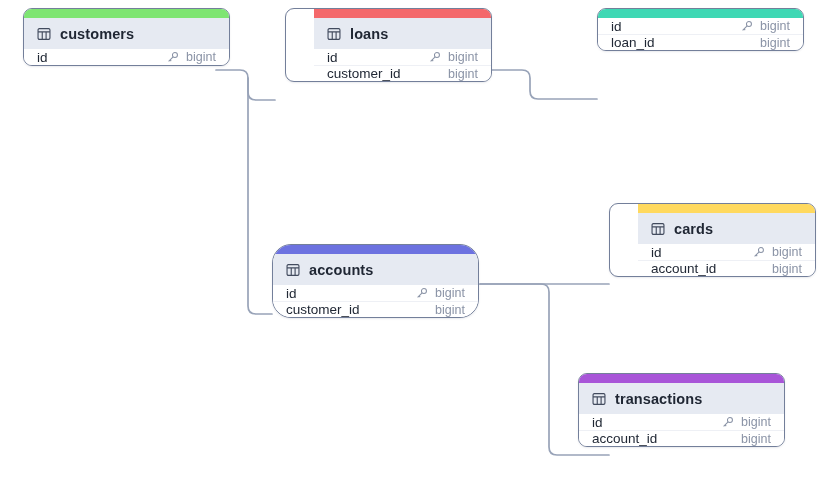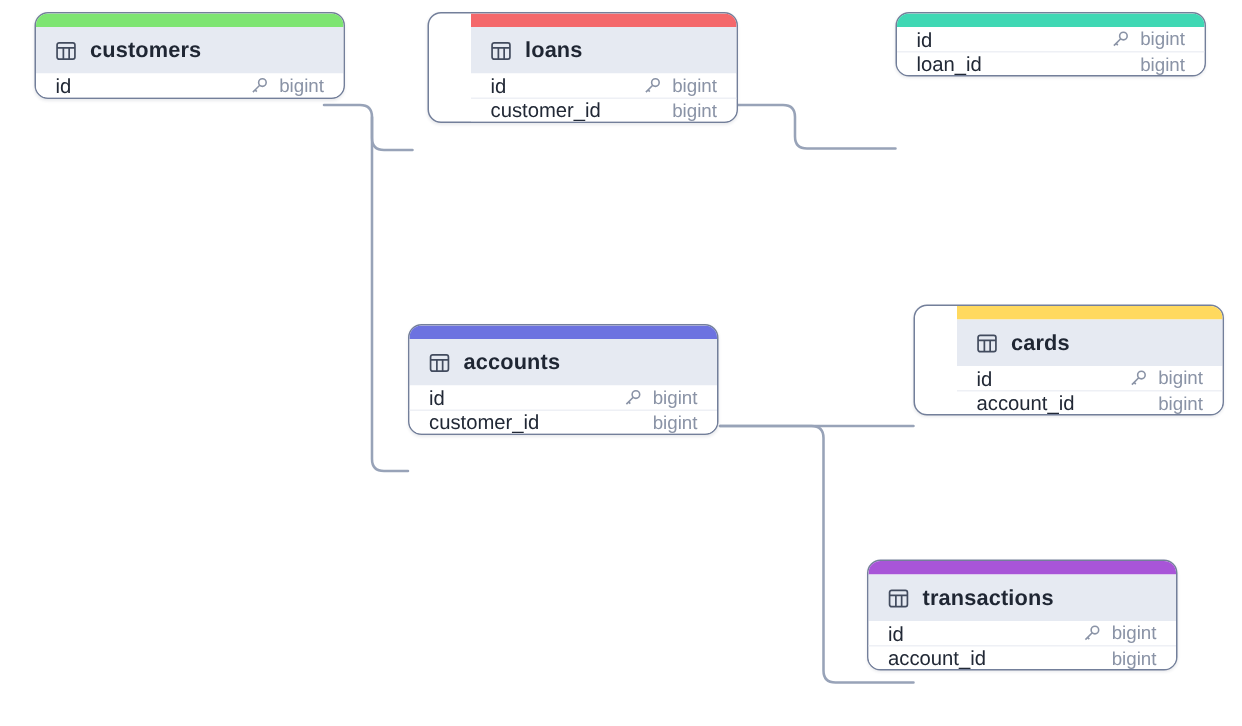--- a/index.html
+++ b/index.html
@@ -190,21 +190,21 @@
         <span class="key-icon hidden">
           <svg width="13" height="13" viewBox="0 0 16 16">
               <circle cx="11" cy="5" r="3.1" fill="none" stroke="#8a93a6" stroke-width="1.3"></circle>
             </svg>
         </span>
         <span class="col-type">bigint</span>
       </span>
     </div>
   </div>
 
-  <div class="table-node" style="left:272px; top:216px; width:207px;">
+  <div class="table-node" style="left:272px; top:244px; width:207px;border-radius:19px;">
     <div class="accent-bar" style="background:#6c72e0;"></div>
     <div class="node-header">
       <span class="table-icon">
         <svg width="14" height="14" viewBox="0 0 16 16">
             <rect x="1.2" y="1.8" width="13.6" height="12.4" rx="1.6" fill="none" stroke="#424b5e" stroke-width="1.3"></rect>
             <line x1="1.2" y1="5.6" x2="14.8" y2="5.6" stroke="#424b5e" stroke-width="1.3"></line>
             <line x1="6" y1="5.6" x2="6" y2="14.2" stroke="#424b5e" stroke-width="1.3"></line>
             <line x1="10.4" y1="5.6" x2="10.4" y2="14.2" stroke="#424b5e" stroke-width="1.3"></line>
           </svg>
       </span>

